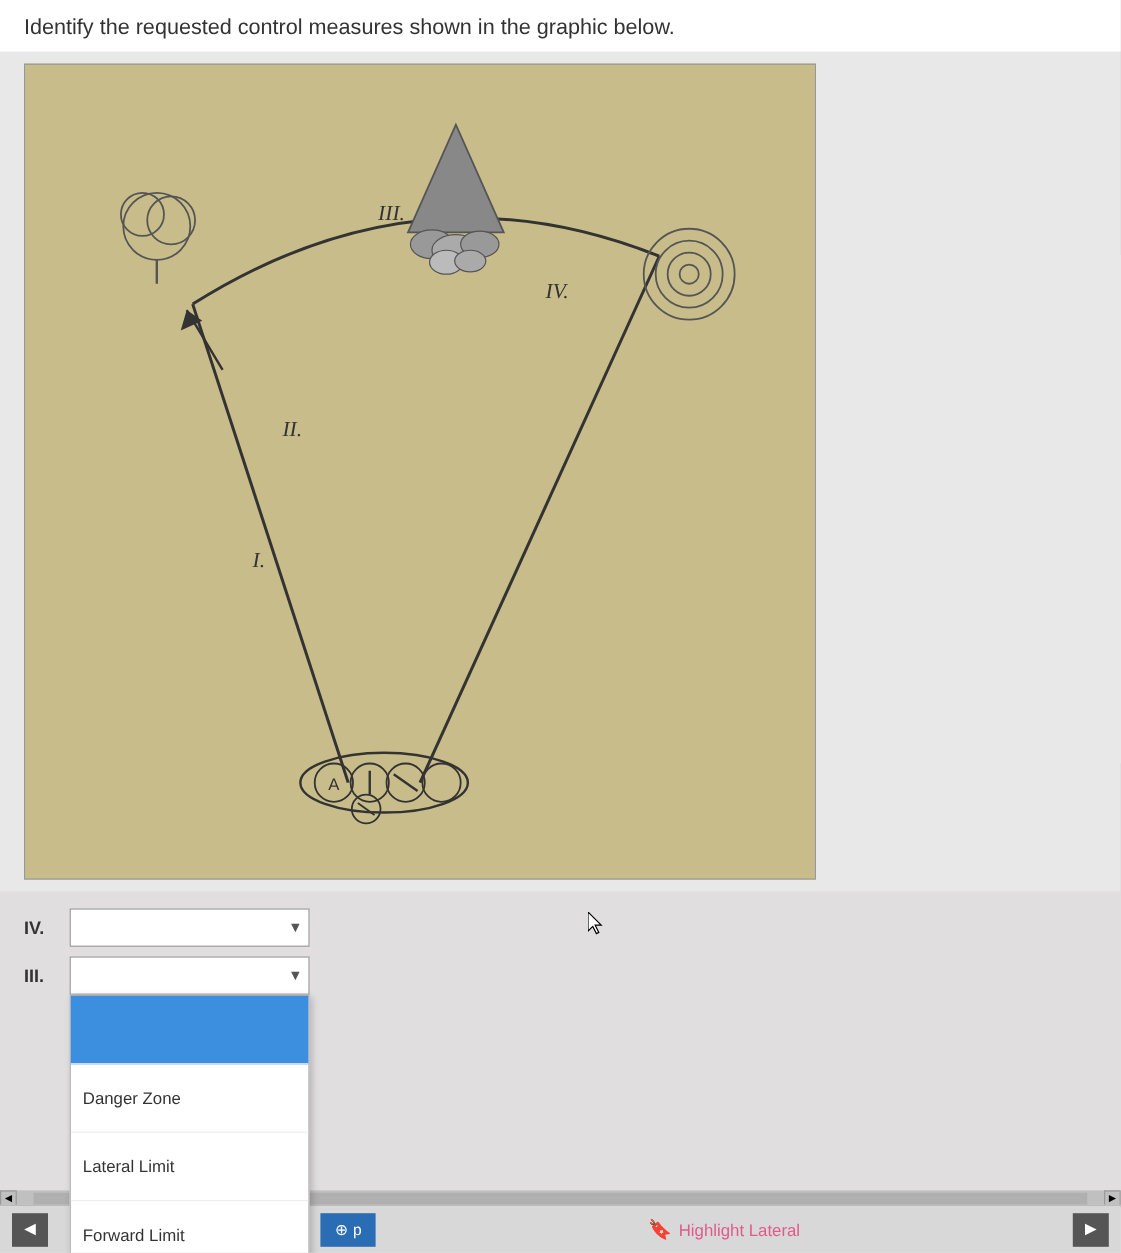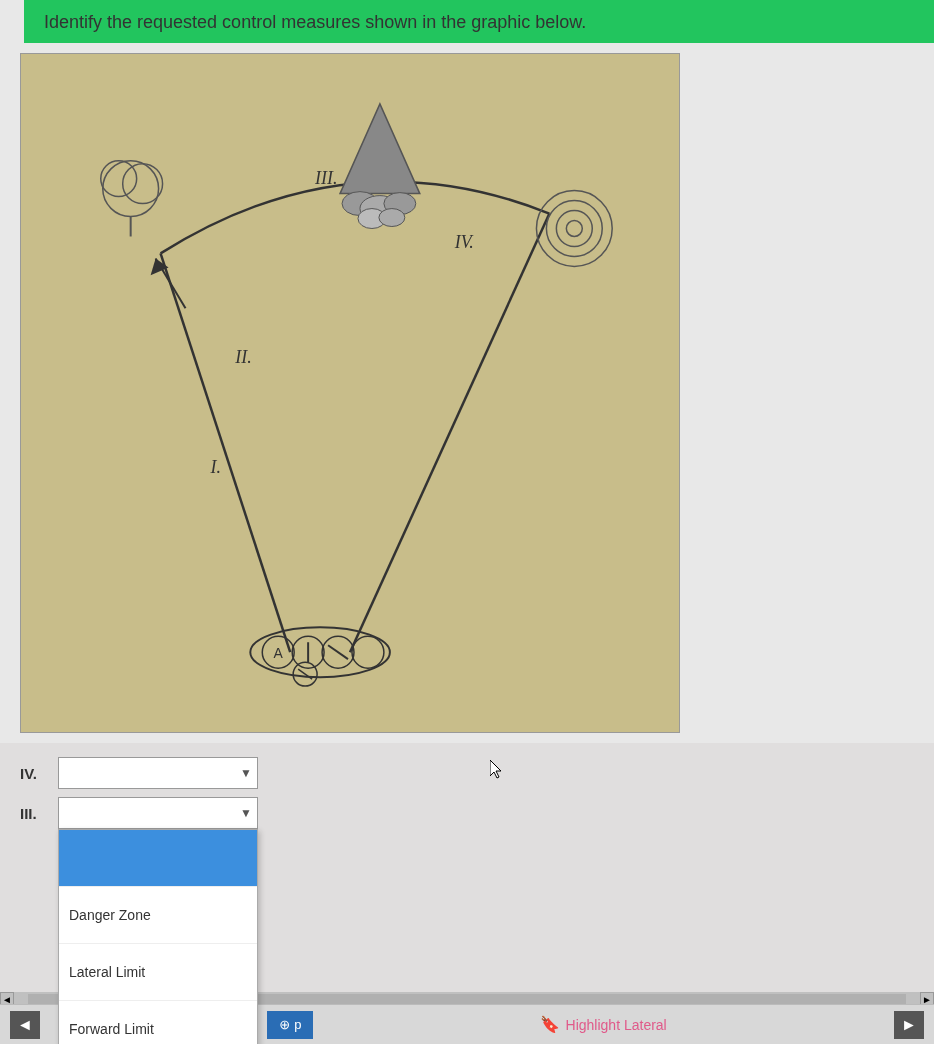--- a/index.html
+++ b/index.html
@@ -20,22 +20,21 @@
       display: flex;
       flex-direction: column;
     }
 
     .instruction-text {
       color: #333;
       font-size: 18px;
       padding: 10px 20px 8px 20px;
       font-weight: 400;
       line-height: 1.4;
-      background: #22c55e;
-      margin-left: 24px;
+      background: #ffffff;
     }
 
     .graphic-area {
       width: 660px;
       height: 680px;
       margin: 10px 20px;
       position: relative;
       background: #c8bd8a;
       border: 1px solid #999;
       overflow: hidden;

